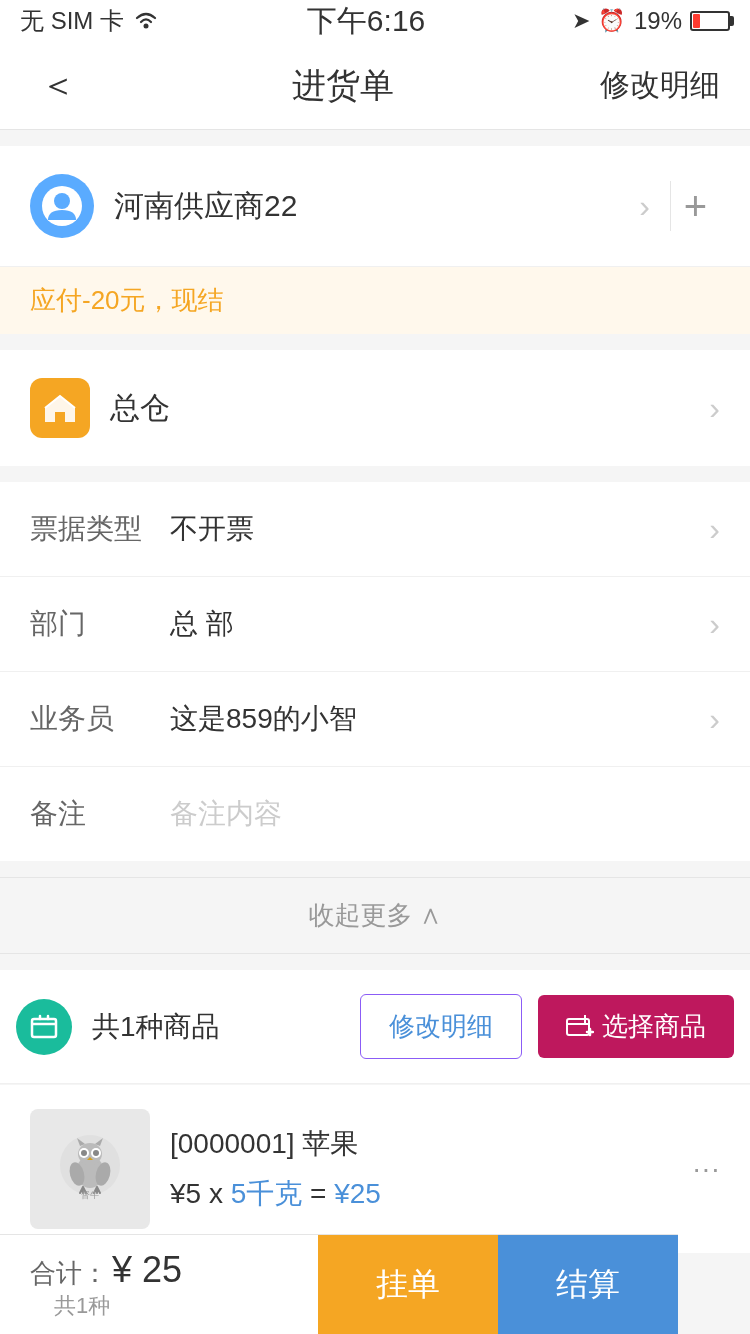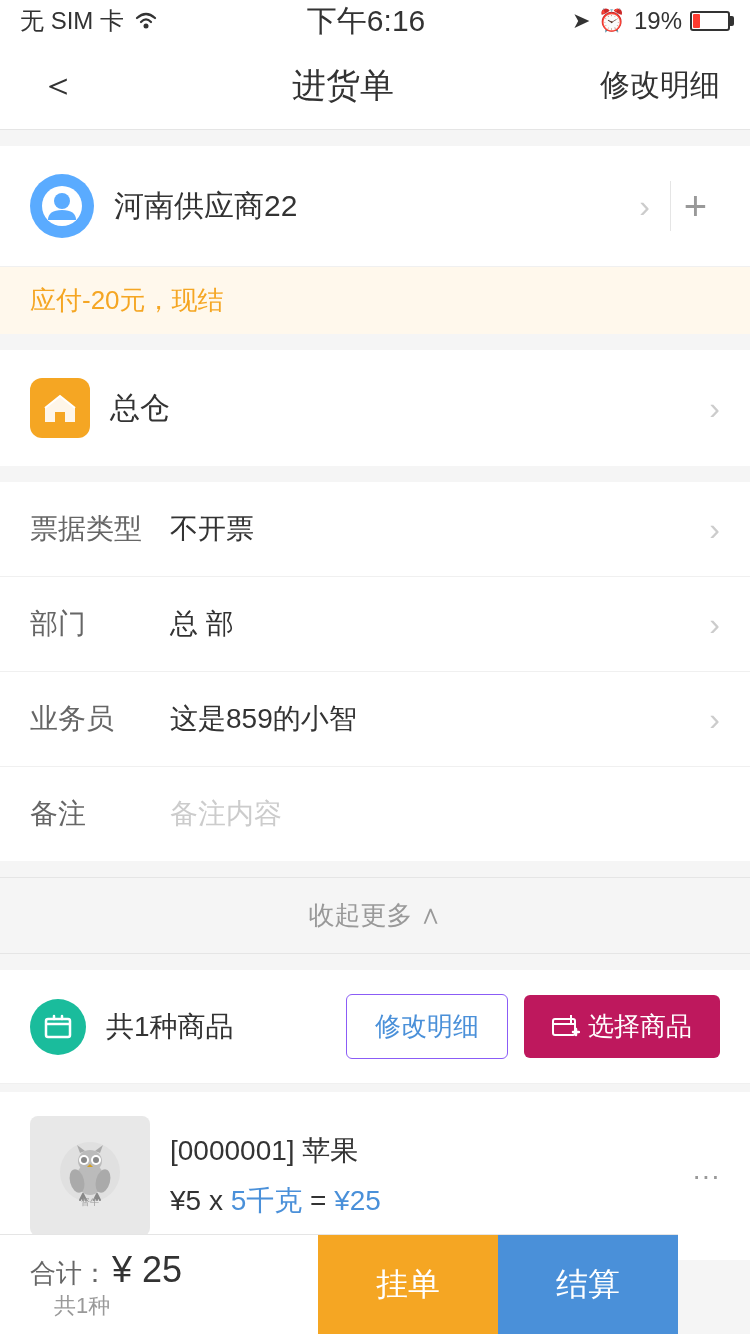--- a/index.html
+++ b/index.html
@@ -174,23 +174,23 @@
       color: #999;
       border-top: 1px solid #e5e5e5;
       border-bottom: 1px solid #e5e5e5;
     }
 
     
     .product-header {
       background: #fff;
       display: flex;
       align-items: center;
-      padding: 24px 30px;
+      padding: 24px 16px;
       margin-top: 16px;
-      margin-bottom: 8px;
+      margin-bottom: 1px;
       border-bottom: 1px solid #f0f0f0;
       justify-content: space-between;
     }
     .product-icon {
       width: 56px; height: 56px; border-radius: 50%;
       background: #1abc9c;
       display: flex; align-items: center; justify-content: center;
       margin-right: 20px; font-size: 28px; color: white;
     }
     .product-count {

